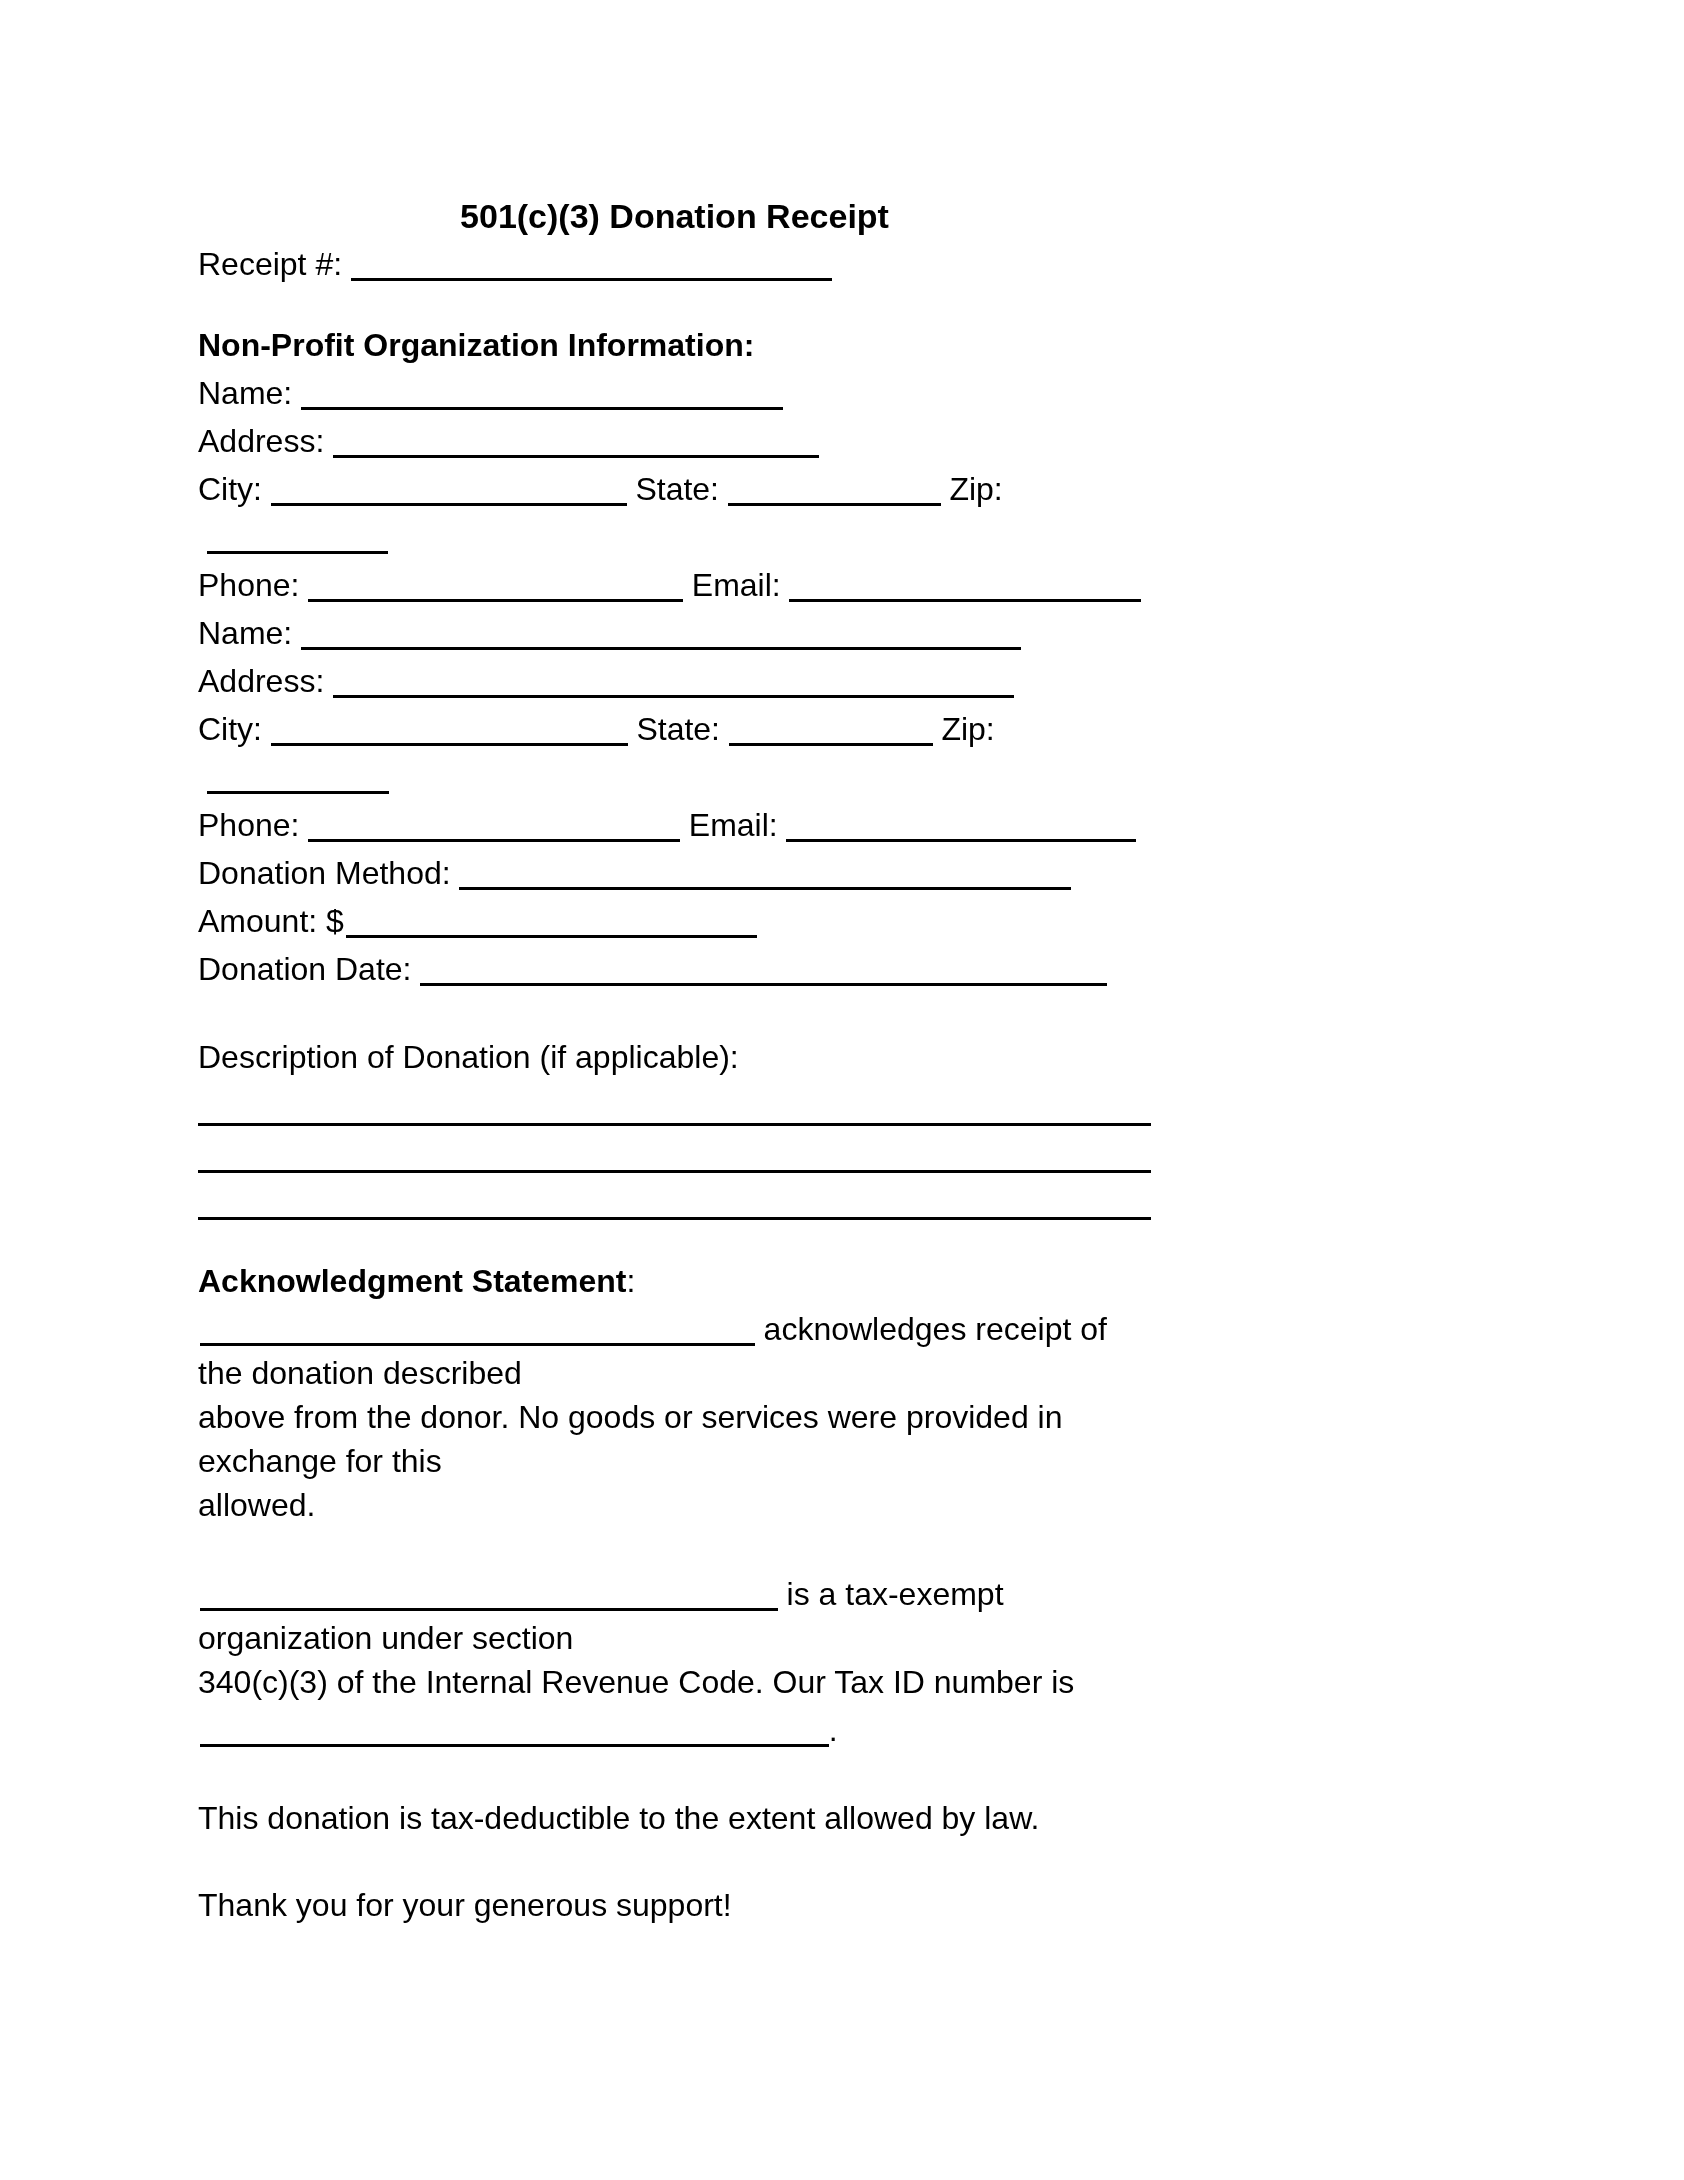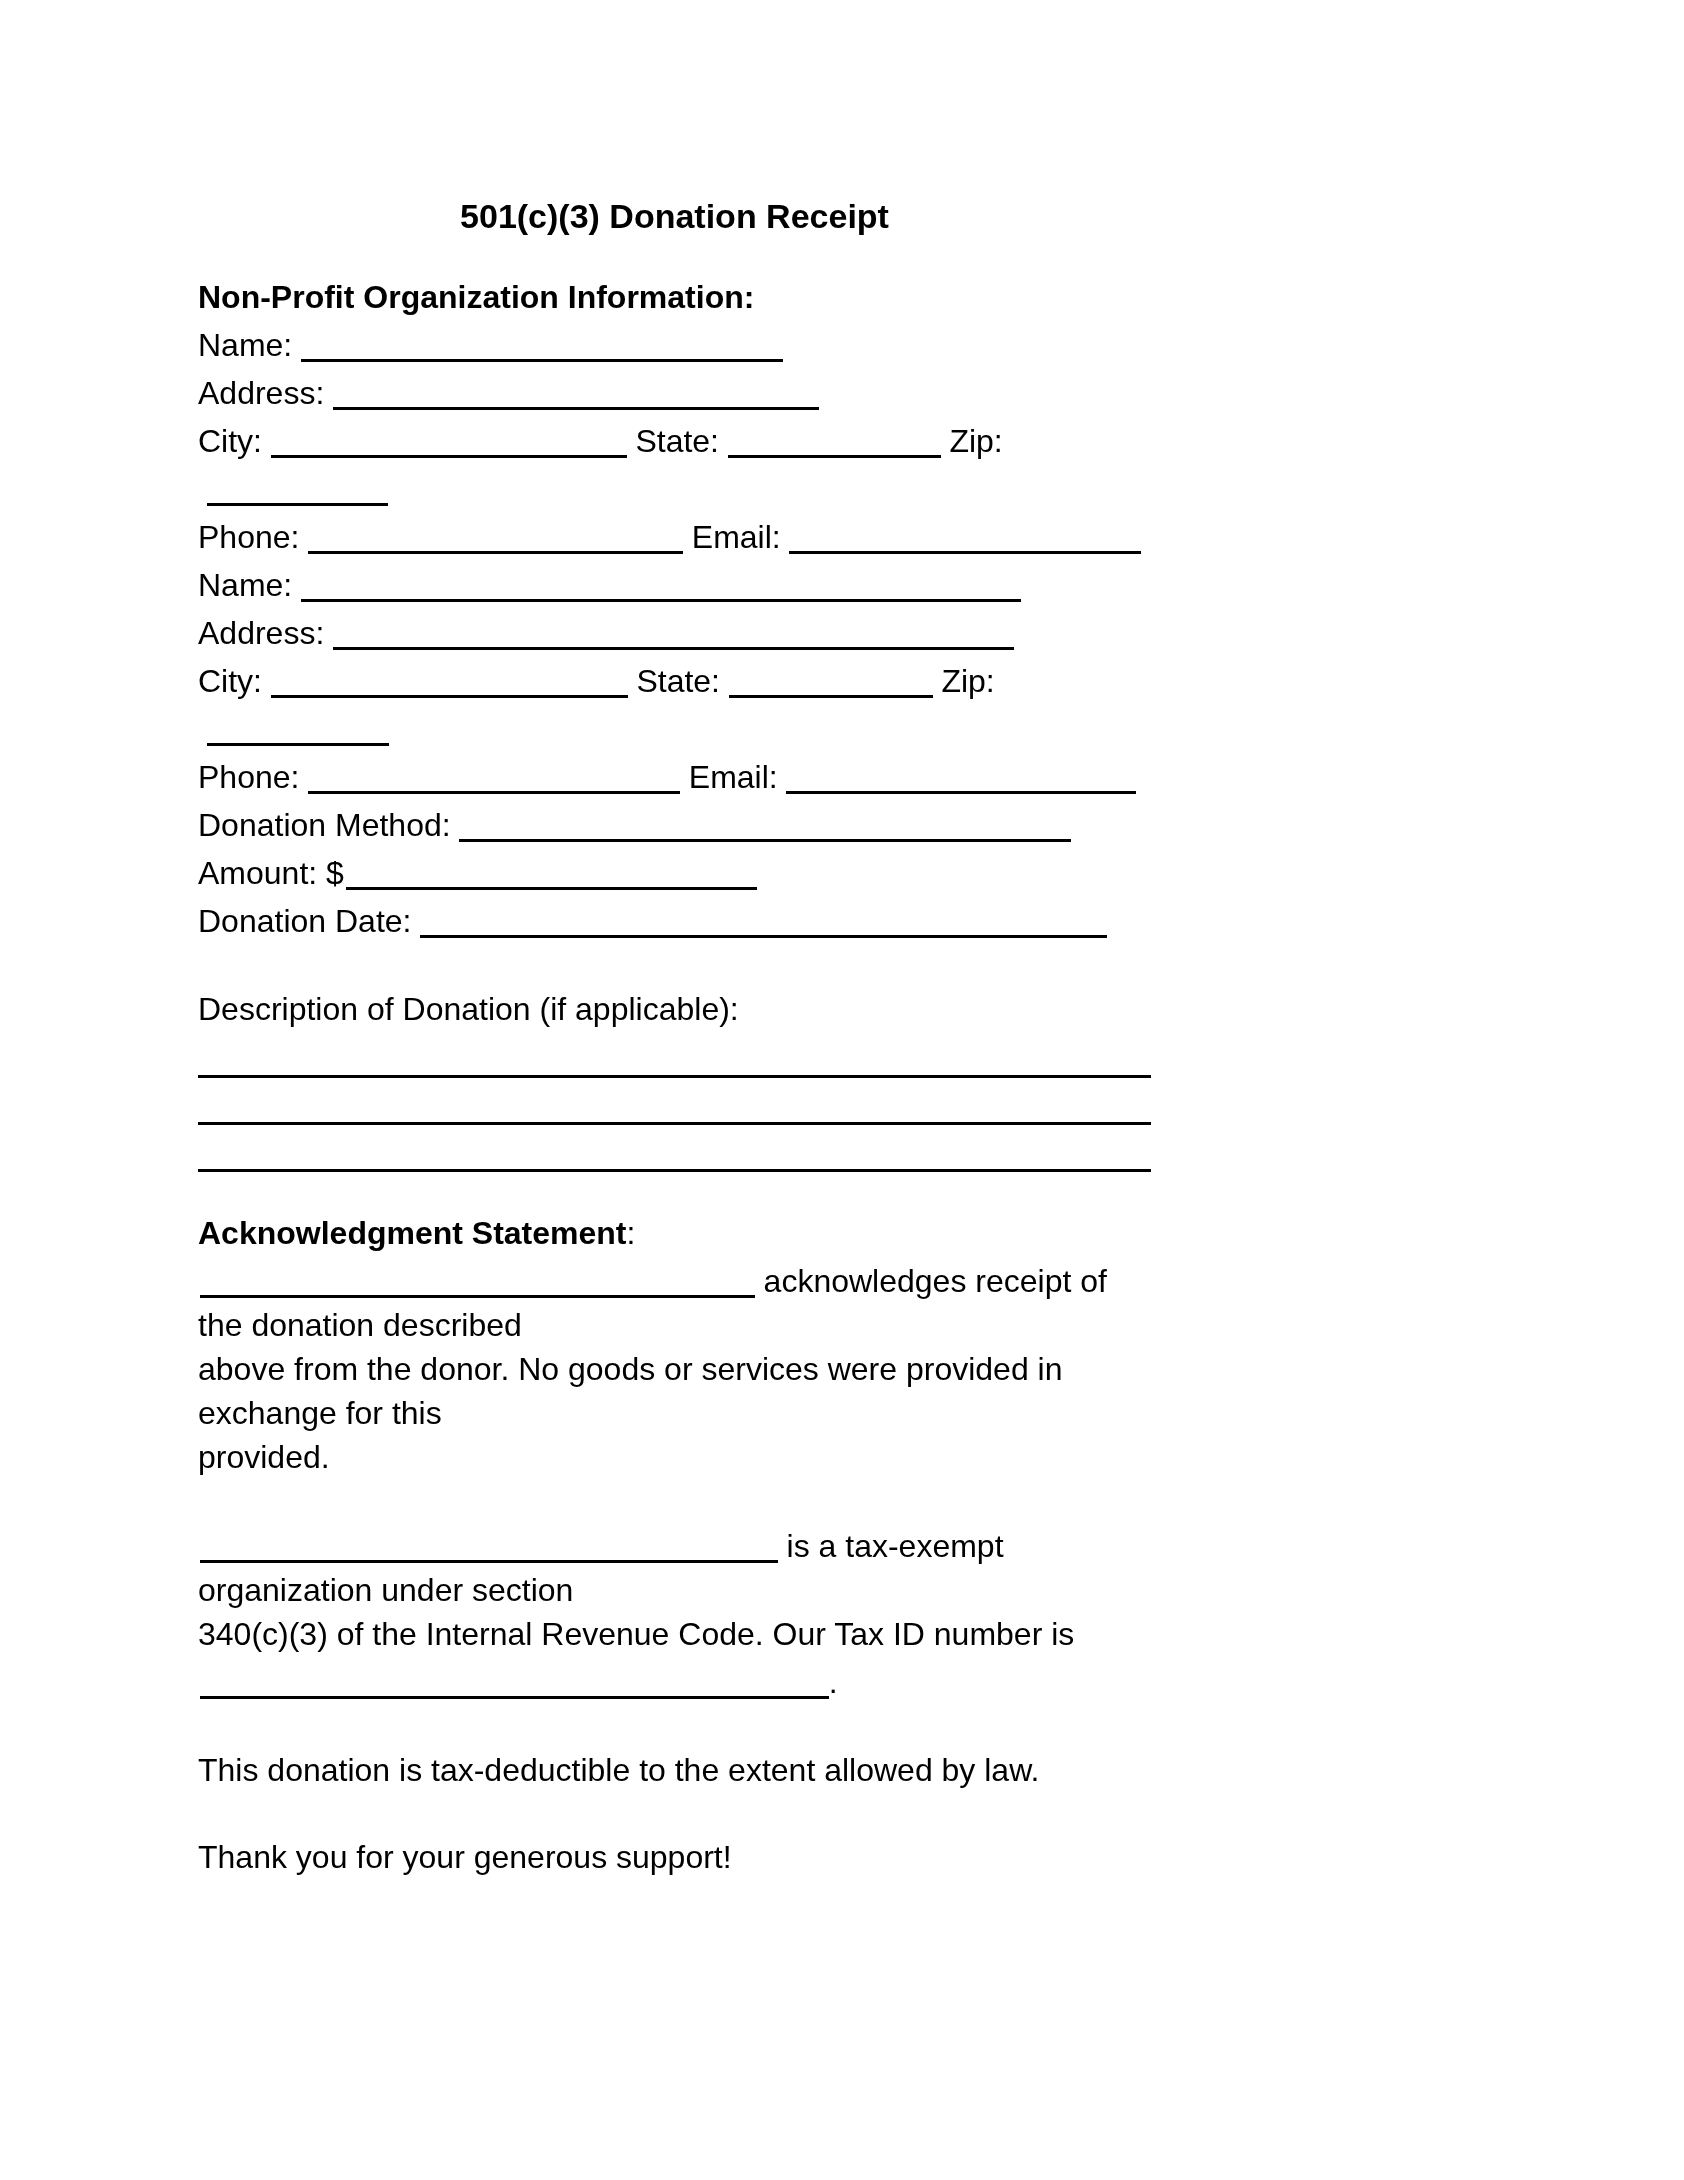--- a/index.html
+++ b/index.html
@@ -46,20 +46,21 @@
     border-bottom: 3.4px solid #000;
   }
 </style>
 </head>
 <body>
 
 <div class="page">
 
   <p class="title">501(c)(3) Donation Receipt</p>
 
+  <p><span>Receipt #:</span><span class="fill" style="width:481px"></span></p>
 
   <p class="heading mt44">Non-Profit Organization Information:</p>
   <p><span>Name:</span><span class="fill" style="width:482px"></span></p>
   <p><span>Address:</span><span class="fill" style="width:486px"></span></p>
   <p><span>City:</span><span class="fill" style="width:356px"></span> <span>State:</span><span class="fill" style="width:213px"></span> <span>Zip:</span><span class="fill" style="width:181px"></span></p>
   <p><span>Phone:</span><span class="fill" style="width:375px"></span> <span>Email:</span><span class="fill" style="width:352px"></span></p>
 
   <p><span>Name:</span><span class="fill" style="width:720px"></span></p>
   <p><span>Address:</span><span class="fill" style="width:681px"></span></p>
   <p><span>City:</span><span class="fill" style="width:357px"></span> <span>State:</span><span class="fill" style="width:204px"></span> <span>Zip:</span><span class="fill" style="width:182px"></span></p>
@@ -70,21 +71,21 @@
   <p><span>Donation Date:</span><span class="fill" style="width:687px"></span></p>
 
   <p class="mt52">Description of Donation (if applicable):</p>
   <div class="rule-row"></div>
   <div class="rule-row"></div>
   <div class="rule-row"></div>
 
   <p class="mt46"><span class="heading">Acknowledgment Statement</span><span>:</span></p>
   <p><span class="fill nogap" style="width:555px"></span> <span>acknowledges receipt of the donation described</span></p>
   <p>above from the donor. No goods or services were provided in exchange for this</p>
-  <p>provided.</p>
+  <p>allowed.</p>
 
   <p class="mt48"><span class="fill nogap" style="width:578px"></span> <span>is a tax-exempt organization under section</span></p>
   <p>340(c)(3) of the Internal Revenue Code. Our Tax ID number is</p>
   <p><span class="fill nogap" style="width:629px"></span><span>.</span></p>
 
   <p class="mt52">This donation is tax-deductible to the extent allowed by law.</p>
 
   <p class="mt50">Thank you for your generous support!</p>
 
 </div>

